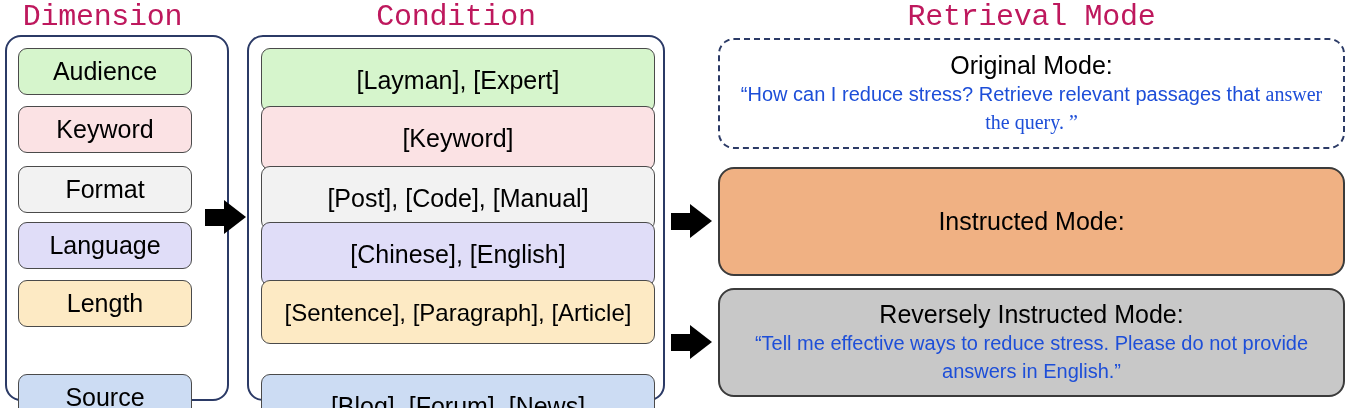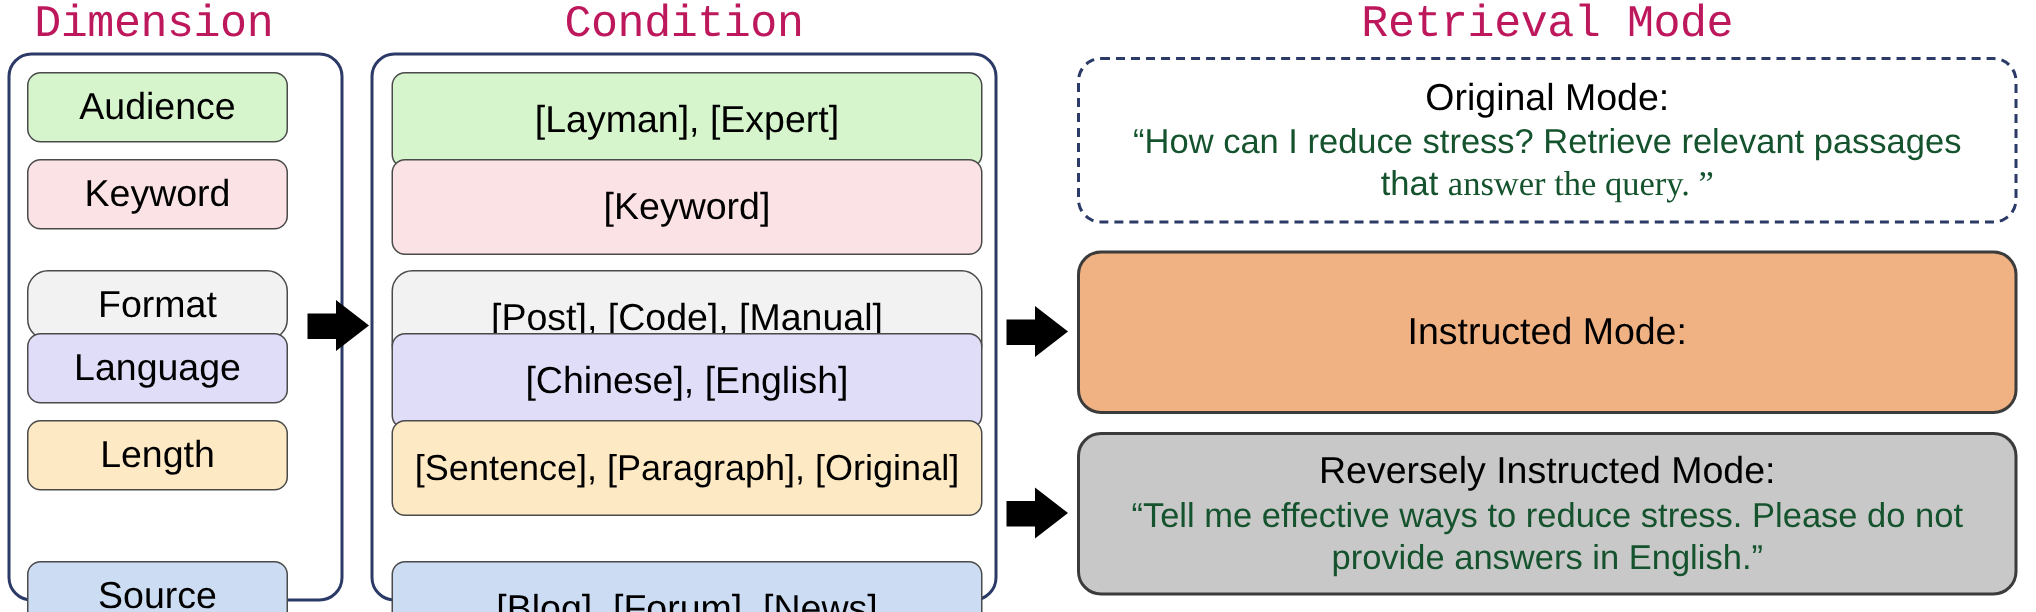--- a/index.html
+++ b/index.html
@@ -56,21 +56,21 @@
     font-size: 25px;
     line-height: 27px;
     white-space: nowrap;
     color: #000;
   }
   .pill.dim  { left: 11px; width: 174px; height: 47px; }
   .pill.cond { left: 12px; width: 394px; height: 64px; }
 
   .r0 { top: 11px;  }
   .r1 { top: 69px;  }
-  .r2 { top: 143px; border-radius: 14px; }
+  .r2 { top: 129px; }
   .r3 { top: 185px; }
   .r4 { top: 243px; }
   .r5 { top: 301px; }
 
   
   .fill-audience { background: #d6f5cc; }
   .fill-keyword  { background: #fbe2e4; }
   .fill-format   { background: #f2f2f2; }
   .fill-language { background: #e0ddf8; }
   .fill-length   { background: #fdeac4; }
@@ -133,23 +133,23 @@
     border: 2px solid #3b3b3b;
     background: #c8c8c8;
   }
   .mode-title {
     font-size: 25px;
     line-height: 29px;
     white-space: nowrap;
     color: #000;
   }
   .mode-quote {
-    font-size: 23px;
+    font-size: 20px;
     line-height: 28px;
-    color: #14532d;
+    color: #1d4ed8;
     max-width: 600px;
   }
   .mode-quote.serif-tail .tail {
     font-family: "Liberation Serif", "DejaVu Serif", serif;
   }
 </style>
 </head>
 <body>
 
 <div class="col-header" id="hdr-dimension">Dimension</div>
@@ -168,21 +168,21 @@
 <div class="arrow" id="arrow-dim-cond">
   <span class="shaft"></span>
   <span class="head"></span>
 </div>
 
 <div class="group-box" id="condition-box">
   <div class="pill cond r0 fill-audience">[Layman], [Expert]</div>
   <div class="pill cond r1 fill-keyword">[Keyword]</div>
   <div class="pill cond r2 fill-format">[Post], [Code], [Manual]</div>
   <div class="pill cond r3 fill-language">[Chinese], [English]</div>
-  <div class="pill cond r4 fill-length">[Sentence], [Paragraph], [Original]</div>
+  <div class="pill cond r4 fill-length">[Sentence], [Paragraph], [Article]</div>
   <div class="pill cond r5 fill-source">[Blog], [Forum], [News]</div>
 </div>
 
 <div class="arrow" id="arrow-cond-inst">
   <span class="shaft"></span>
   <span class="head"></span>
 </div>
 <div class="arrow" id="arrow-cond-rev">
   <span class="shaft"></span>
   <span class="head"></span>

